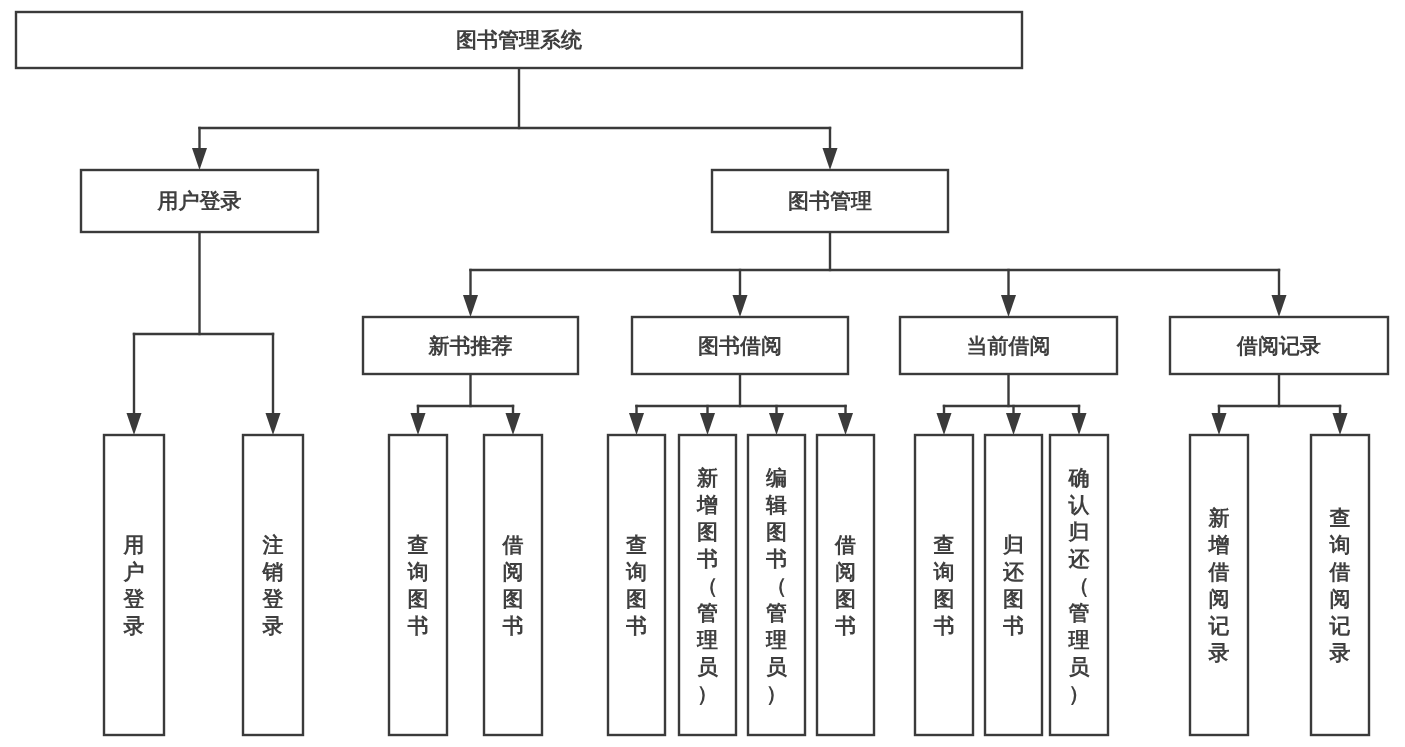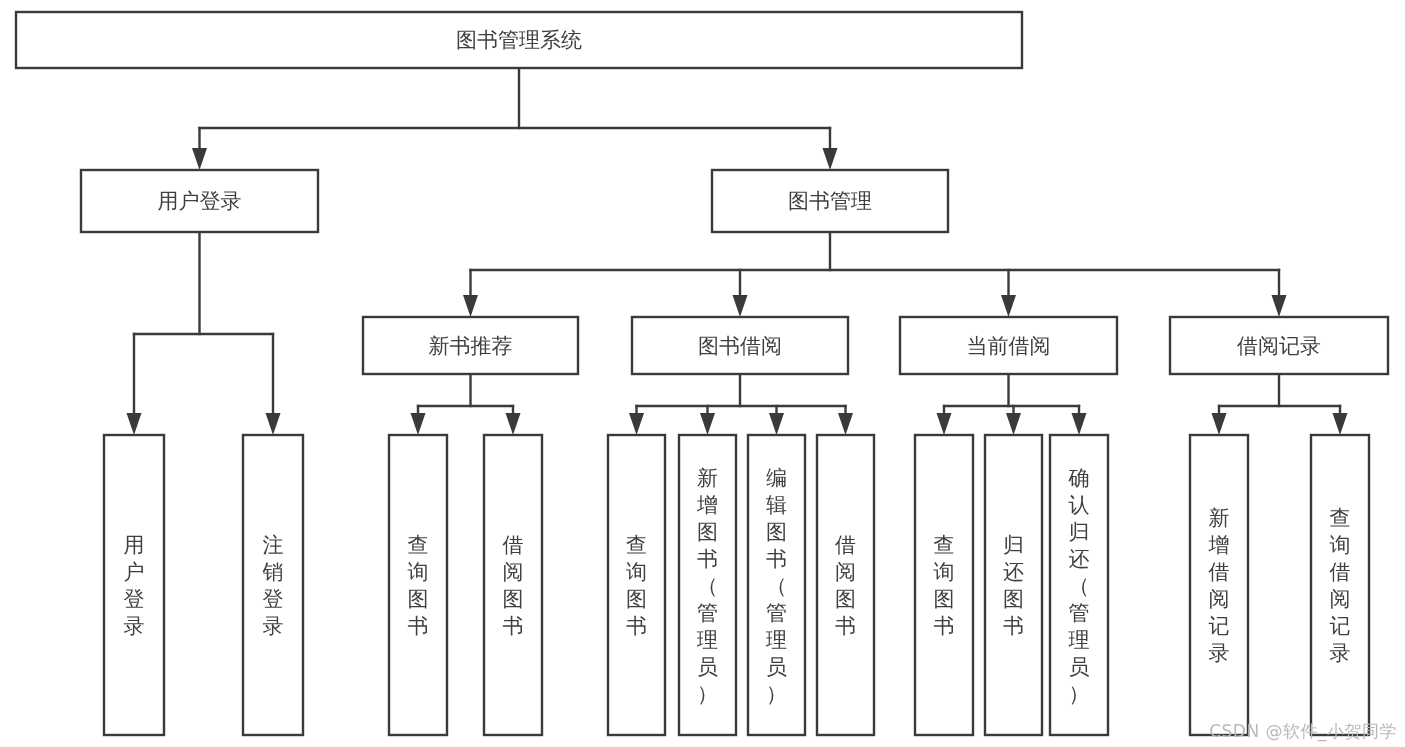--- a/index.html
+++ b/index.html
@@ -10,20 +10,21 @@
   body {
     width: 1405px;
     height: 747px;
     font-family: "DejaVu Sans", "Liberation Sans", sans-serif;
     overflow: hidden;
   }
   #diagram-root {
     position: relative;
     width: 1405px;
     height: 747px;
+    font-weight: bold;
   }
   svg#flowchart {
     position: absolute;
     top: 0;
     left: 0;
     width: 1405px;
     height: 747px;
   }
   .node-box {
     fill: #ffffff;
@@ -199,14 +200,13 @@
         <g>
           <rect x="1190" y="435" width="58" height="300" class="node-box"></rect>
           <text x="1219" y="0" class="node-label-vertical"><tspan x="1219" y="525.06">新</tspan><tspan x="1219" y="552.06">增</tspan><tspan x="1219" y="579.06">借</tspan><tspan x="1219" y="606.06">阅</tspan><tspan x="1219" y="633.06">记</tspan><tspan x="1219" y="660.06">录</tspan></text>
         </g>
         <g>
           <rect x="1311" y="435" width="58" height="300" class="node-box"></rect>
           <text x="1340" y="0" class="node-label-vertical"><tspan x="1340" y="525.06">查</tspan><tspan x="1340" y="552.06">询</tspan><tspan x="1340" y="579.06">借</tspan><tspan x="1340" y="606.06">阅</tspan><tspan x="1340" y="633.06">记</tspan><tspan x="1340" y="660.06">录</tspan></text>
         </g>
       </g>
   </svg>
-  <div class="watermark">CSDN @软件_小贺同学</div>
 </div>
 
 </body></html>

